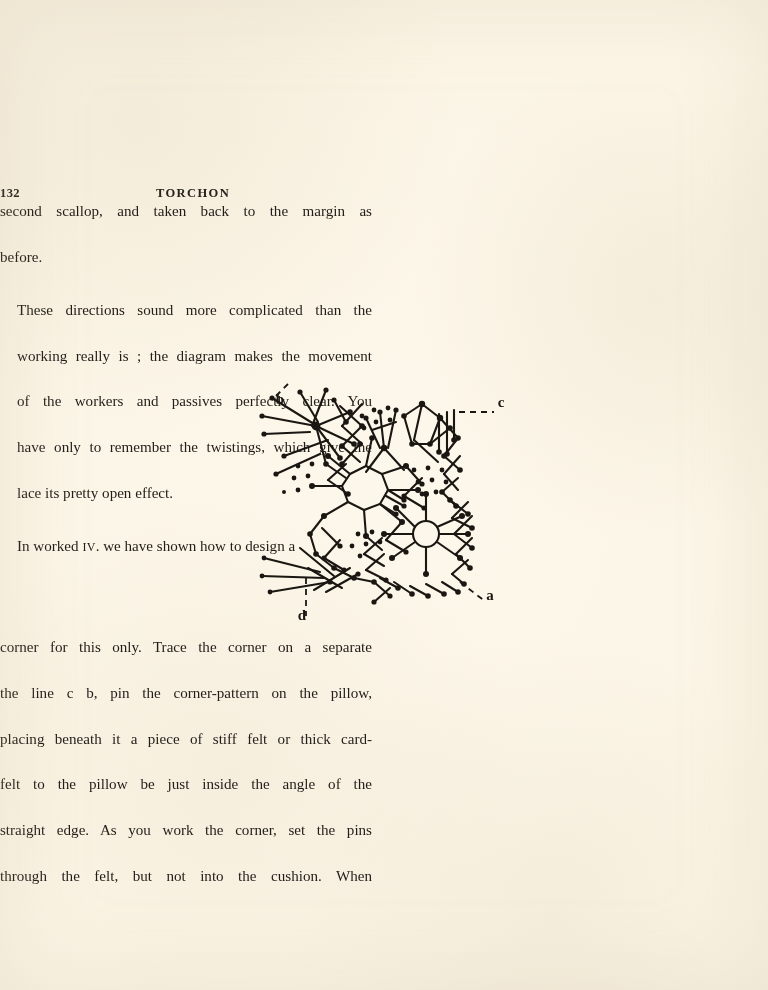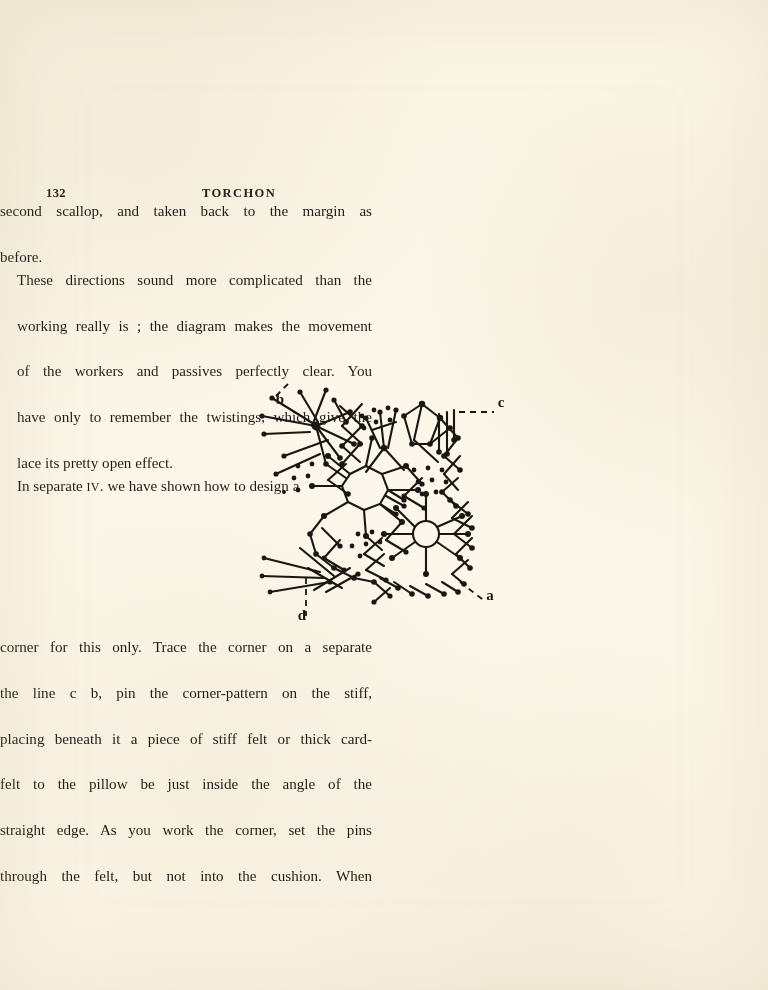--- a/index.html
+++ b/index.html
@@ -39,21 +39,20 @@
     box-shadow: inset 0 0 90px rgba(190,172,138,.22);
   }
 
   
   .running-head {
     position: absolute;
     left: 0;
     top: 186px;
     width: 372px;
     height: 16px;
-    margin-left: 46px;
   }
   .folio {
     position: absolute;
     left: 0;
     top: 0;
     font-size: 12.5px;
     font-weight: 700;
     letter-spacing: .4px;
     color: #26221c;
   }
@@ -73,21 +72,21 @@
   .para {
     position: absolute;
     left: 0;
     width: 372px;
     font-size: 15.1px;
     line-height: 22.9px;
     text-align: justify;
     color: #211d18;
   }
   .para p { margin: 0; }
-  .para p.indent { text-indent: 17px; }
+  .para p.indent { text-indent: 17px; margin-top: 30px; }
 
   
   .line {
     display: block;
     text-align: justify;
   }
   .line::after {
     content: "";
     display: inline-block;
     width: 100%;
@@ -139,21 +138,21 @@
       <span class="line last">before.</span>
     </p>
     <p class="indent">
       <span class="line">These directions sound more complicated than the</span>
       <span class="line">working really is ; the diagram makes the movement</span>
       <span class="line">of the workers and passives perfectly clear.   You</span>
       <span class="line">have only to remember the twistings, which give the</span>
       <span class="line last">lace its pretty open effect.</span>
     </p>
     <p class="indent">
-      <span class="line last"><span>In separate </span><span class="sc">iv</span><span>. we have shown how to design a</span></span>
+      <span class="line last"><span>In worked </span><span class="sc">iv</span><span>. we have shown how to design a</span></span>
     </p>
   </div>
 
   <div class="figure">
     <svg viewBox="0 0 262 248" xmlns="http://www.w3.org/2000/svg">
       <g stroke="#1a1713" stroke-width="2.1" fill="none" stroke-linecap="round">
 
         <path d="M185,32 L185,70"></path>
         <path d="M193,30 L193,72"></path>
         <path d="M200,28 L200,58"></path>
@@ -409,21 +408,21 @@
       <text class="fig-label" x="26" y="22" text-anchor="middle">b</text>
       <text class="fig-label" x="247" y="25" text-anchor="middle">c</text>
       <text class="fig-label" x="236" y="218" text-anchor="middle">a</text>
       <text class="fig-label" x="48" y="238" text-anchor="middle">d</text>
     </svg>
   </div>
 
   <div class="para" id="para-bottom">
     <p>
       <span class="line">corner for this only.   Trace the corner on a separate</span>
-      <span class="line">the line c b, pin the corner-pattern on the stiff,</span>
+      <span class="line">the line c b, pin the corner-pattern on the pillow,</span>
       <span class="line">placing beneath it a piece of stiff felt or thick card-</span>
       <span class="line">felt to the pillow be just inside the angle of the</span>
       <span class="line">straight edge.   As you work the corner, set the pins</span>
       <span class="line">through the felt, but not into the cushion.   When</span>
 
     </p>
   </div>
 
   <div class="paper-vignette"></div>
 </div>

